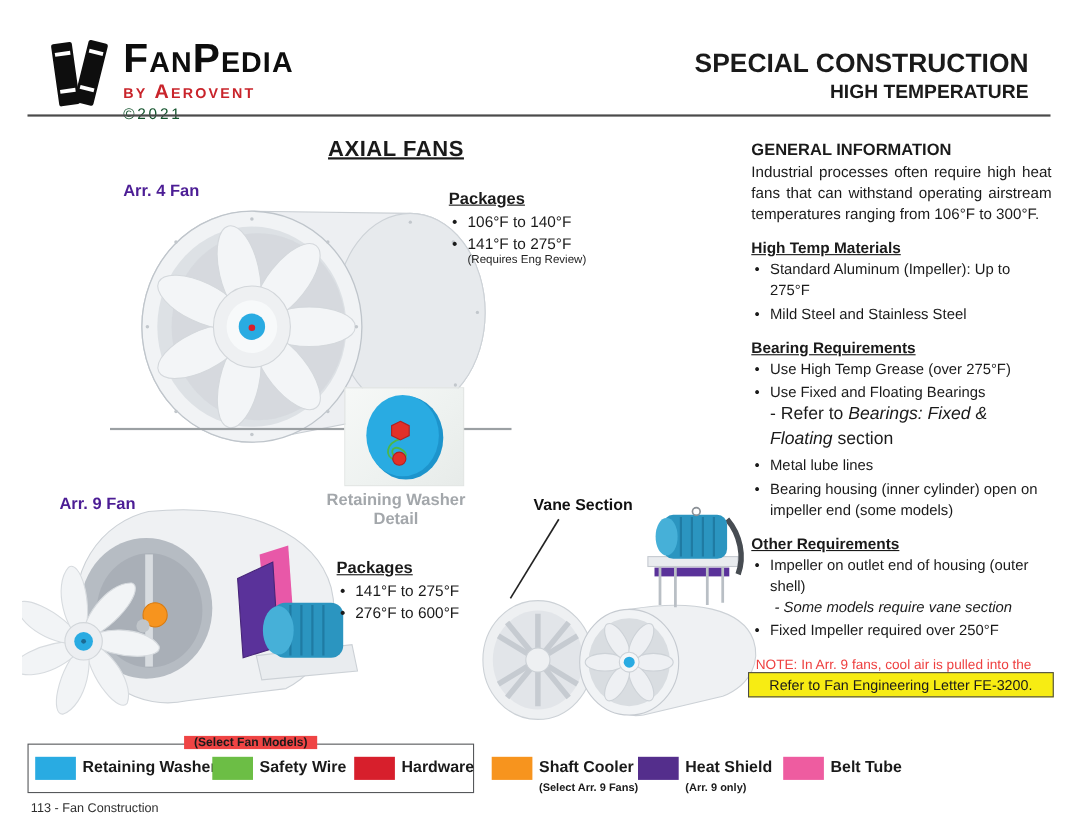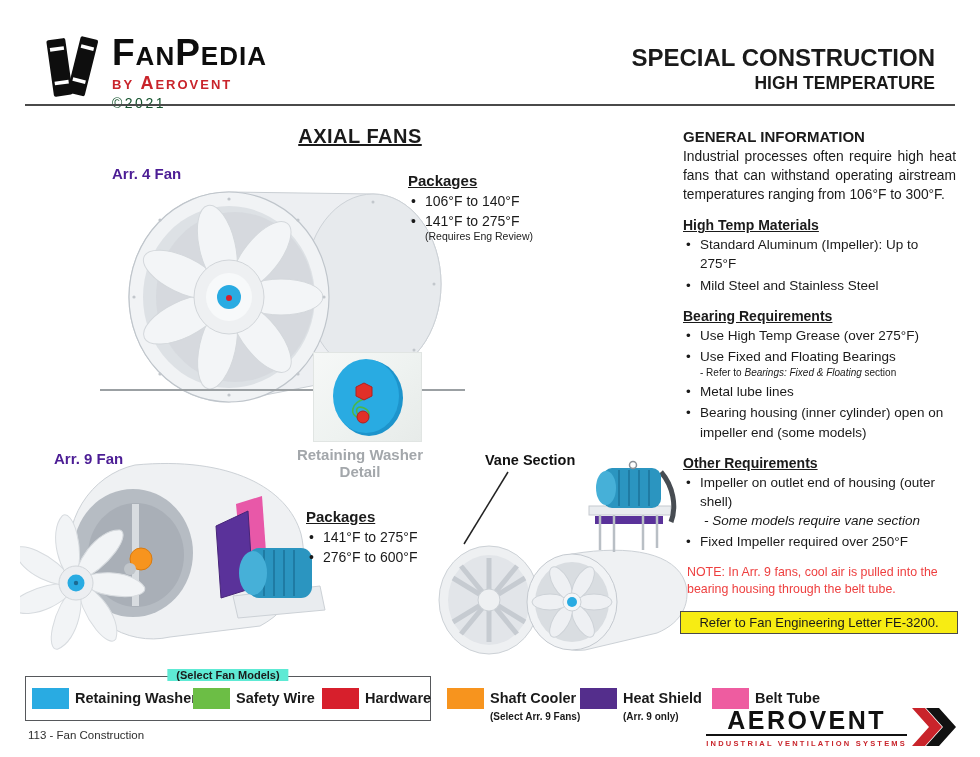--- a/index.html
+++ b/index.html
@@ -44,31 +44,31 @@
               background:linear-gradient(135deg,#f6f8f7 0%,#eef2f0 55%,#e7ebe9 100%);
               border:1px solid #e1e5e3;}
 
   
   .info-col{left:683px;top:128px;width:273px;}
   .info-h1{font-size:15px;font-weight:800;}
   .info-p{font-size:13.8px;line-height:1.36;text-align:justify;margin:3px 0 0 0;}
   .info-h2{font-size:14px;font-weight:800;text-decoration:underline;margin-top:13px;}
   .info-bul{position:relative;font-size:13.5px;line-height:1.42;padding-left:17px;margin-top:2px;}
   .info-bul::before{content:"•";position:absolute;left:3px;}
-  .info-sub{font-size:10px;line-height:1.42;padding-left:17px;}
+  .info-sub{font-size:16px;line-height:1.42;padding-left:17px;}
   .info-sub-italic{font-size:13.5px;line-height:1.42;padding-left:21px;font-style:italic;}
   .note{font-size:12.4px;line-height:1.35;margin-top:13px;padding-left:4px;}
 
   .callout{left:680px;top:611px;width:276px;height:21px;border:1px solid #4a4a4a;
            font-size:13px;text-align:center;line-height:21px;color:#1a1a1a;}
 
   
   .legend-box{left:25px;top:676px;width:404px;height:43px;border:1.6px solid #56585b;}
   .legend-title{position:absolute;left:50%;top:-8px;transform:translateX(-50%);
-                background:#5eead4;padding:0 9px;font-size:11px;font-weight:800;white-space:nowrap;}
+                background:#ef4444;padding:0 9px;font-size:11px;font-weight:800;white-space:nowrap;}
   .sw{width:37px;height:21px;top:688px;}
   .sw-label{top:688px;font-size:14.5px;font-weight:800;line-height:21px;white-space:nowrap;}
   .sw-sub{top:711px;font-size:10px;font-weight:700;white-space:nowrap;}
 
   
   .footer-page{left:28px;top:729px;font-size:11.5px;color:#2e2e2e;}
   .aerovent{right:22px;top:708px;display:flex;align-items:flex-start;}
   .aerovent-textblock{text-align:center;}
   .aerovent-name{font-size:25px;font-weight:800;letter-spacing:2.5px;color:#111;
                  border-bottom:2px solid #111;padding-bottom:1px;line-height:1;}
@@ -303,26 +303,14 @@
   <div class="abs sw-label" style="left:490px;">Shaft Cooler</div>
   <div class="abs sw-sub" style="left:490px;">(Select Arr. 9 Fans)</div>
   <div class="abs sw" style="left: 580px; background-color: rgb(84, 46, 140);"></div>
   <div class="abs sw-label" style="left:623px;">Heat Shield</div>
   <div class="abs sw-sub" style="left:623px;">(Arr. 9 only)</div>
   <div class="abs sw" style="left: 712px; background-color: rgb(238, 92, 160);"></div>
   <div class="abs sw-label" style="left:755px;">Belt Tube</div>
 
   <div class="abs footer-page">113 - Fan Construction</div>
 
-  <div class="abs aerovent">
-    <div class="aerovent-textblock">
-      <div class="aerovent-name">AEROVENT</div>
-      <div class="aerovent-tagline">INDUSTRIAL VENTILATION SYSTEMS</div>
-    </div>
-    <div class="aerovent-chevrons">
-      <svg width="46" height="38" viewBox="0 0 46 38">
-        <polygon points="0,0 13,0 30,19 13,38 0,38 17,19" fill="#c9242b"></polygon>
-        <polygon points="14,0 27,0 44,19 27,38 14,38 31,19" fill="#111"></polygon>
-      </svg>
-    </div>
-  </div>
 
 </div>
 
 </body></html>

